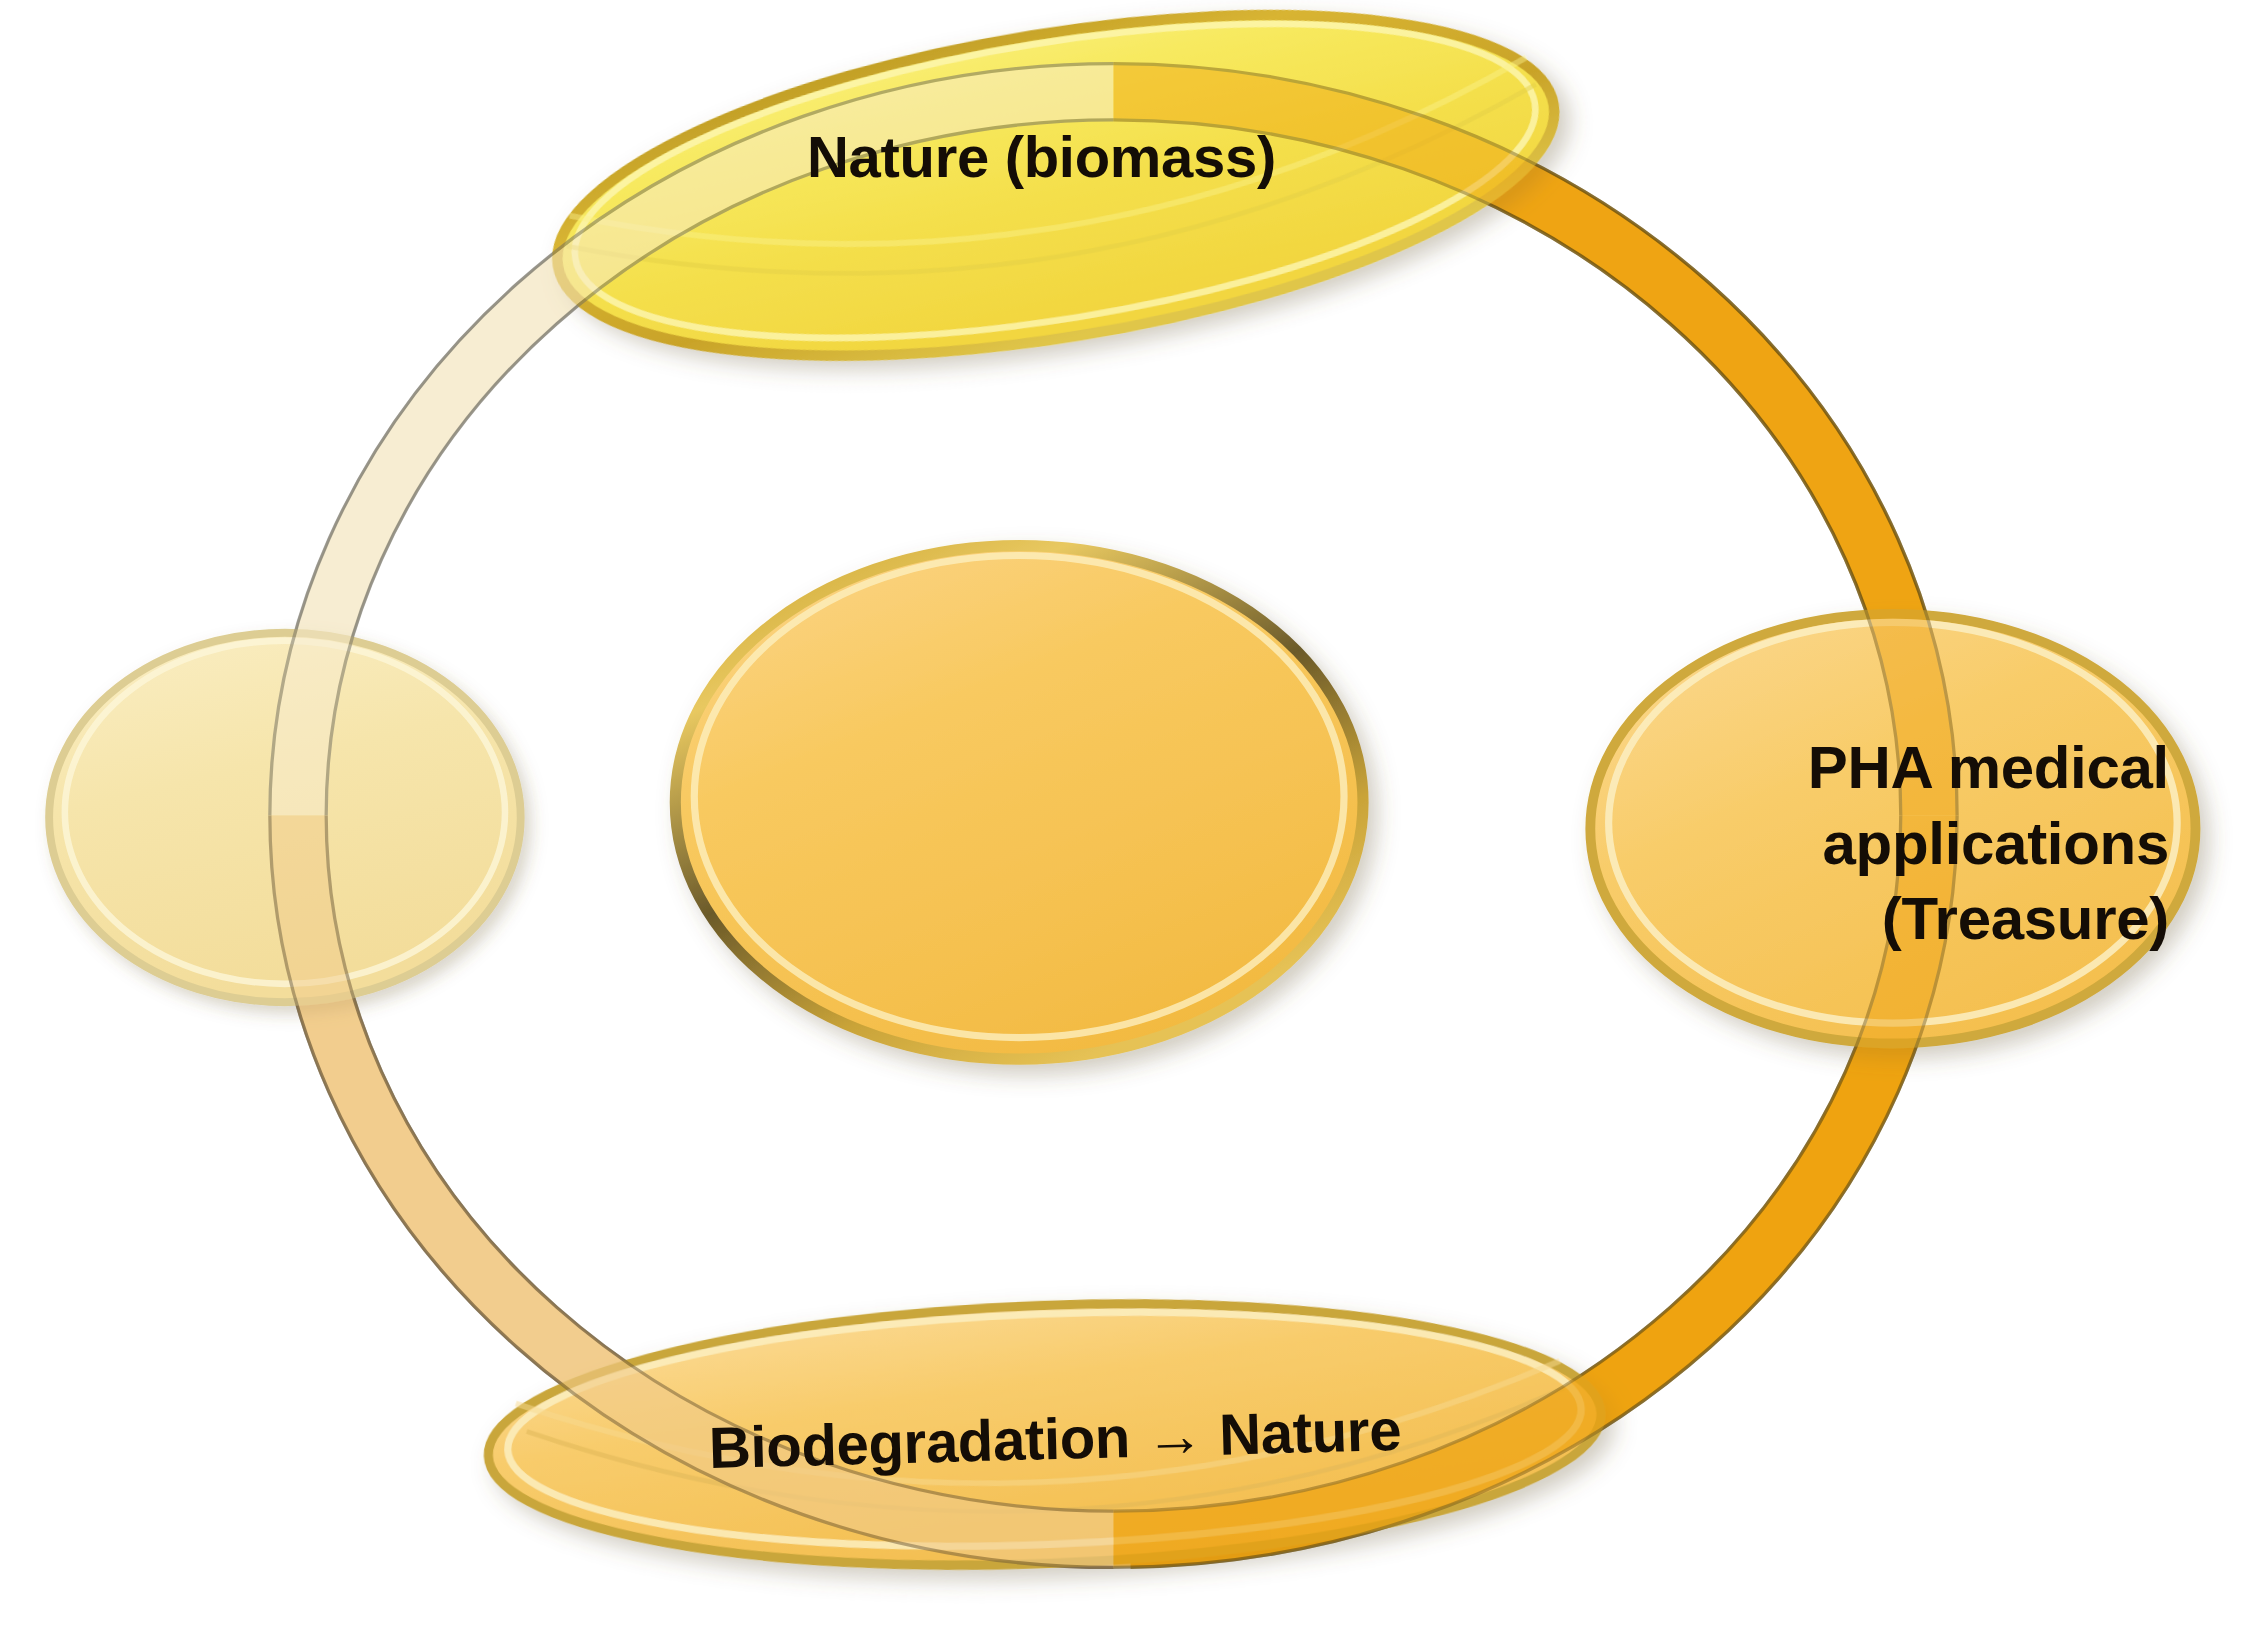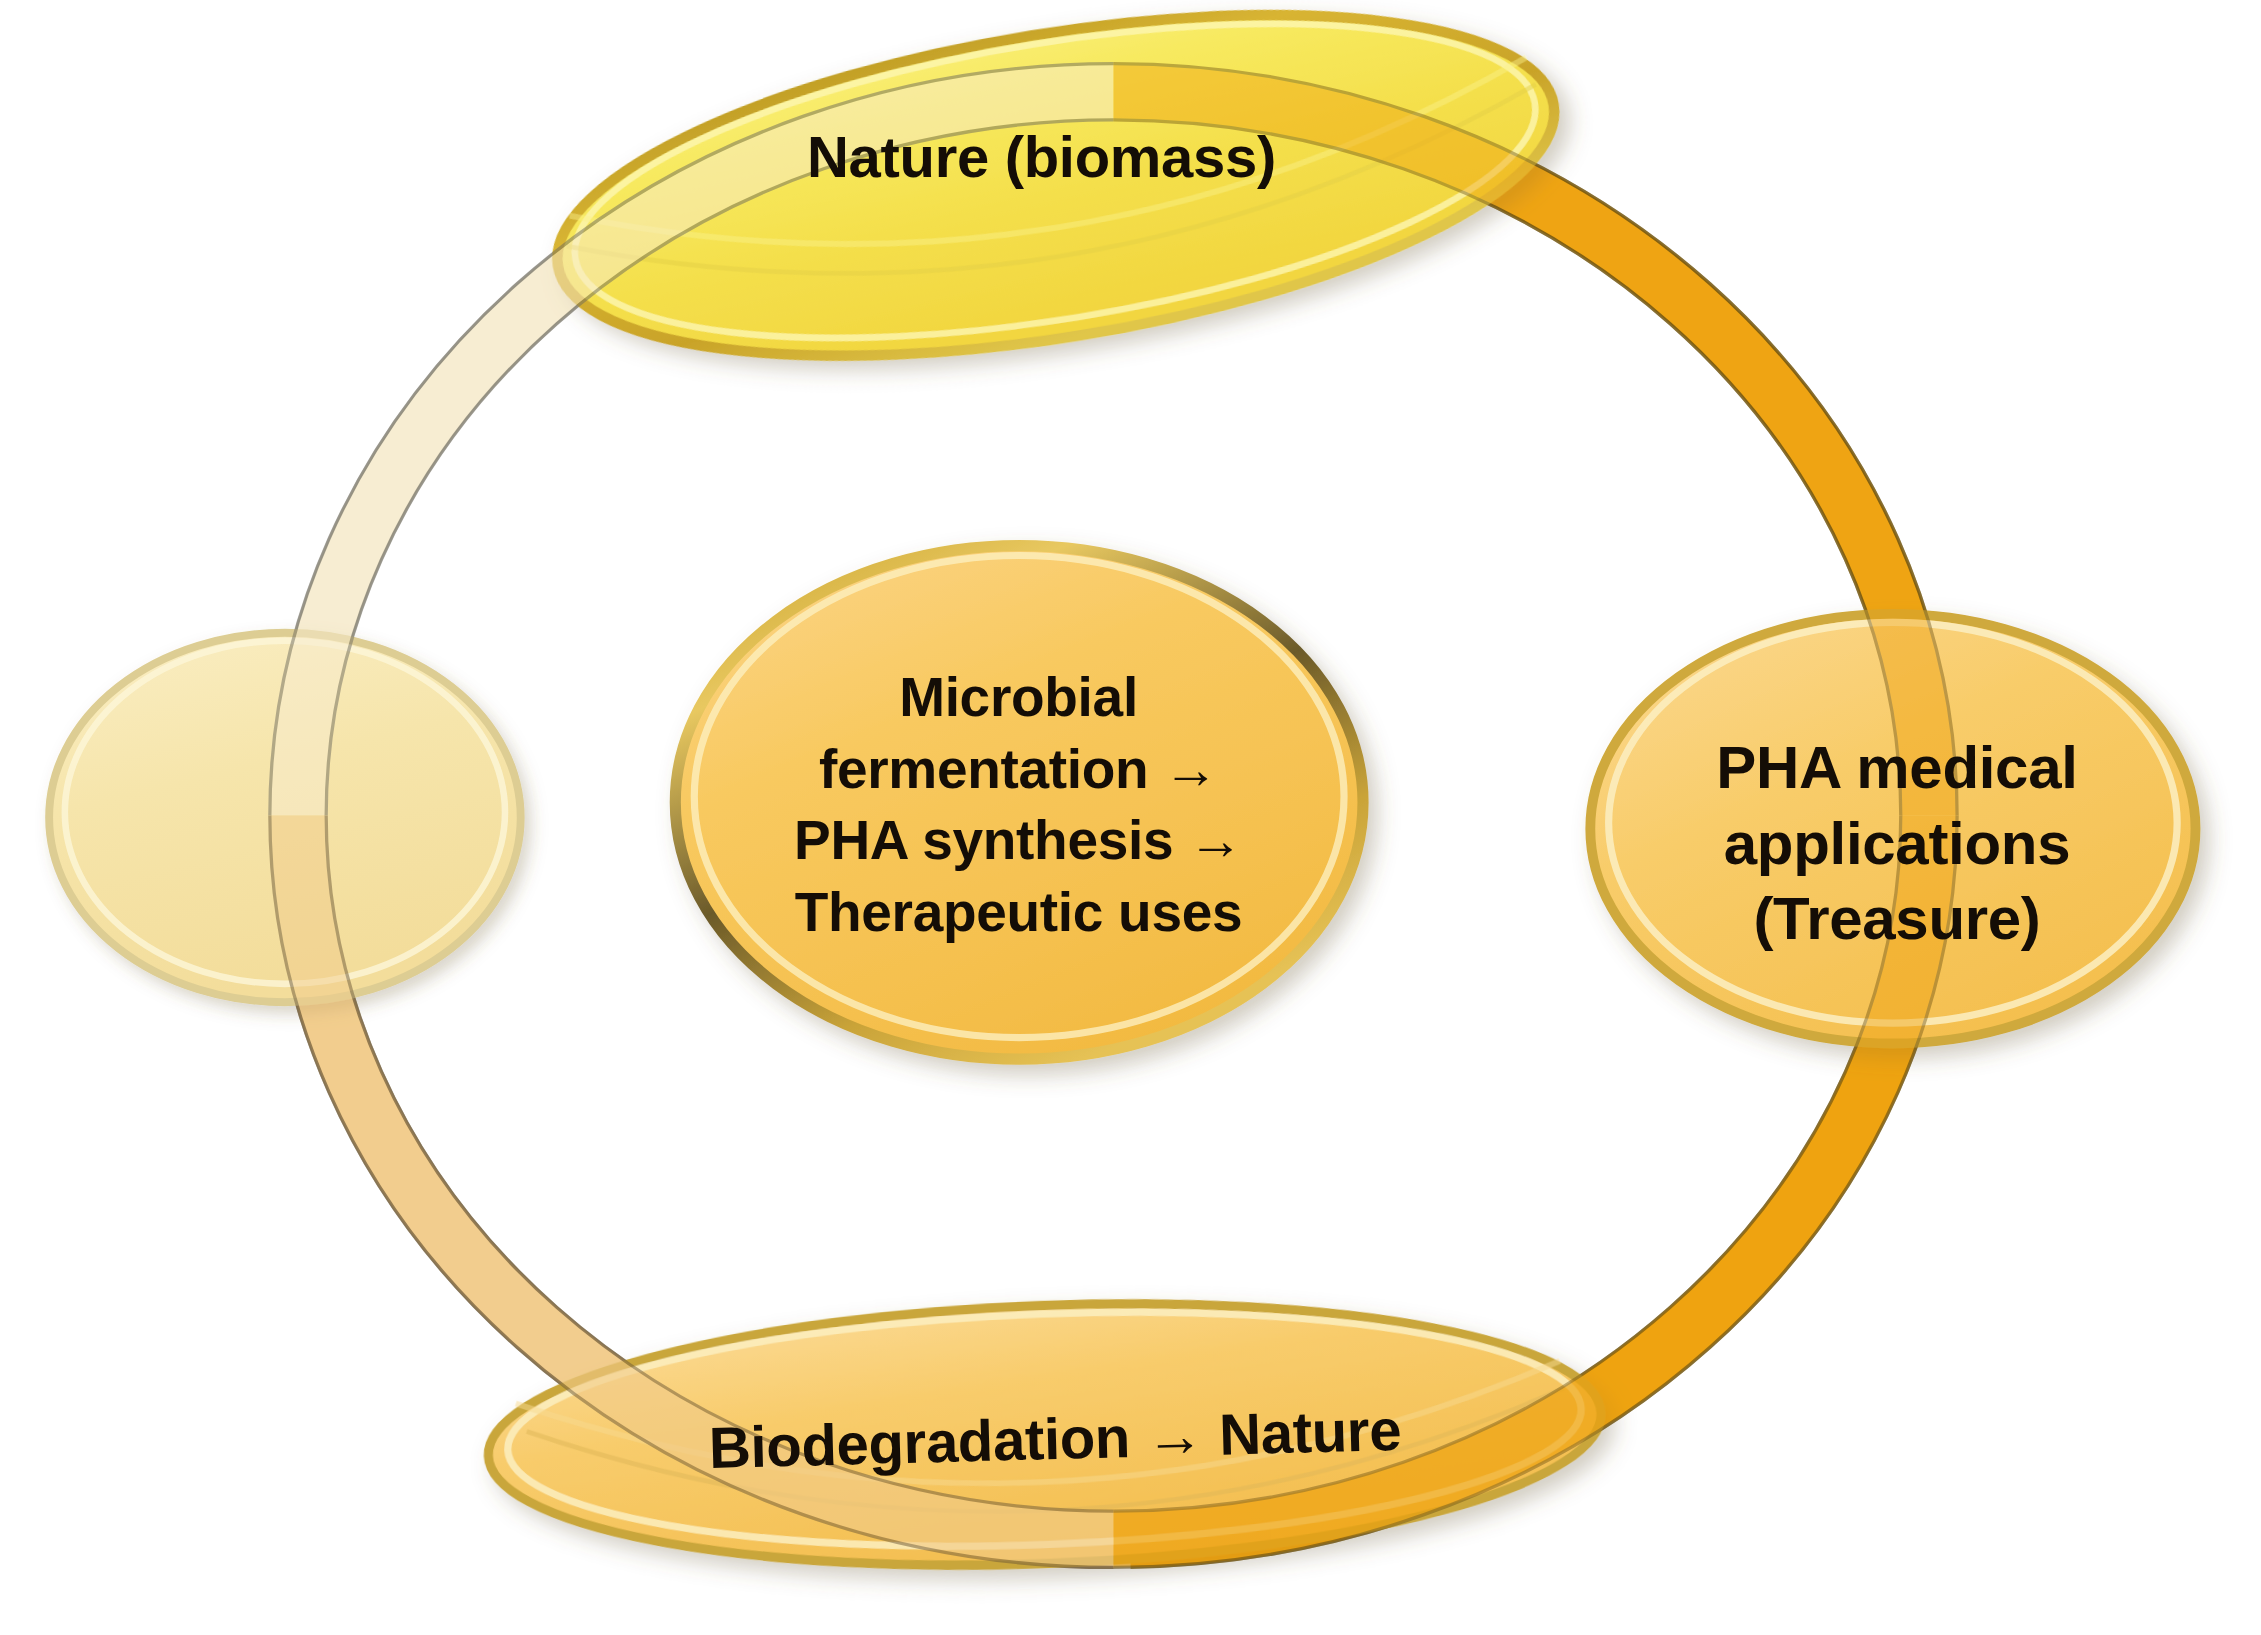--- a/index.html
+++ b/index.html
@@ -54,20 +54,21 @@
     width: 649px;
     font-size: 55px;
     line-height: 1.30;
   }
   #label-pha {
     left: 1625px;
     top: 730px;
     width: 544px;
     font-size: 60px;
     line-height: 1.26;
+    text-align: right;
   }
   #label-biodeg {
     left: 590px;
     top: 1402px;
     width: 930px;
     font-size: 58px;
     transform: rotate(-1.5deg);
   }
 </style>
 </head>
@@ -227,24 +228,20 @@
     <g filter="url(#softShadow)">
       <ellipse cx="1556" cy="1225" rx="525" ry="392" fill="url(#gCenter)"></ellipse>
       <ellipse cx="1556" cy="1225" rx="525" ry="392" fill="none" stroke="url(#gCenterRim)" stroke-width="17"></ellipse>
       <ellipse cx="1556" cy="1216" rx="496" ry="368" fill="none" stroke="#fdefbe" stroke-width="11" opacity="0.8"></ellipse>
     </g>
   </svg>
 
   <div class="node-label" id="label-nature">Nature (biomass)</div>
 
 
-  <div class="node-label" id="label-center">Microbial
-fermentation →
-PHA synthesis →
-Therapeutic uses</div>
 
   <div class="node-label" id="label-pha">PHA medical
 applications
 (Treasure)</div>
 
   <div class="node-label" id="label-biodeg">Biodegradation → Nature</div>
 
 </div>
 
 

